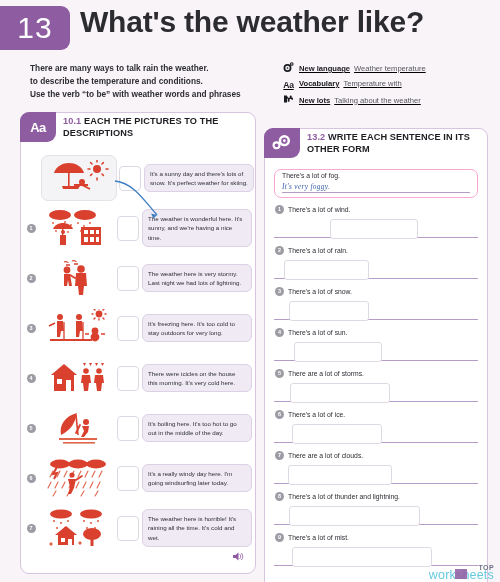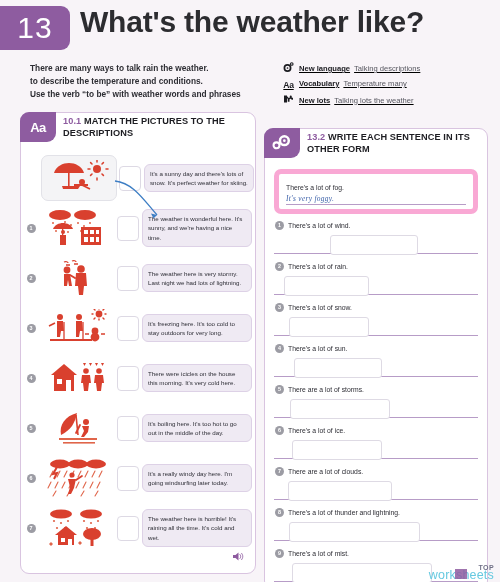--- a/index.html
+++ b/index.html
@@ -134,23 +134,23 @@
   }
   .speaker {
     position: absolute; right: 10px; bottom: 7px;
     color: #8e5ca0;
   }
 
   
   #write-list { position: absolute; left: 0; top: 40px; width: 100%; }
   .example {
     margin: 0 9px 7px 9px;
-    border: 5px solid #f9a8d4;
+    border: 1px solid #f9a8d4;
     border-radius: 7px;
-    padding: 10px 7px 4px 7px;
+    padding: 2px 7px 4px 7px;
   }
   .example .prompt {
     font-size: 6.8px; color: #2d2d34; margin-bottom: 3px;
   }
   .example .answer {
     font-size: 7.4px; font-style: italic; color: #3a5fa8;
     border-bottom: 1.2px solid #b79cc7;
     padding-bottom: 1px;
     font-family: "Liberation Serif", serif;
     letter-spacing: 0.3px;
@@ -212,52 +212,52 @@
   <div class="meta">
     <div class="meta-row">
       <span class="meta-ico">
         <svg width="11" height="10" viewBox="0 0 22 20">
           <circle cx="9" cy="12" r="6.2" fill="none" stroke="#1b1b20" stroke-width="3.4"></circle>
           <circle cx="9" cy="12" r="1.7" fill="#1b1b20"></circle>
           <circle cx="17.5" cy="4" r="2.6" fill="none" stroke="#1b1b20" stroke-width="2.2"></circle>
         </svg>
       </span>
       <span class="meta-label">New language</span>
-      <span class="meta-val">Talking descriptions</span>
+      <span class="meta-val">Weather temperature</span>
     </div>
     <div class="meta-row">
       <span class="meta-ico">
           <span class="aa-glyph">Aa</span>
         </span>
       <span class="meta-label">Vocabulary</span>
-      <span class="meta-val">Temperature many</span>
+      <span class="meta-val">Temperature with</span>
     </div>
     <div class="meta-row">
       <span class="meta-ico">
         <svg width="11" height="10" viewBox="0 0 22 20">
           <path d="M2 3h6v2.2a2.2 2.2 0 1 1 0 4.4V17H2z" fill="#1b1b20"></path>
           <path d="M9.5 7.5h4V5a2 2 0 1 1 4 0v2.5h2.5v4H17a2 2 0 1 0-4 0v4h-3.5z" fill="#1b1b20"></path>
         </svg>
       </span>
       <span class="meta-label">New lots</span>
-      <span class="meta-val">Talking lots the weather</span>
+      <span class="meta-val">Talking about the weather</span>
     </div>
   </div>
 </div>
 
 <div id="panels">
 
   <div class="panel" id="panel-left">
     <div class="ex-head">
       <div class="ex-icon">
         <span class="aa">Aa</span>
       </div>
       <div class="ex-title">
         <span class="ex-num">10.1</span>
-        <span>MATCH THE PICTURES TO THE DESCRIPTIONS</span>
+        <span>EACH THE PICTURES TO THE DESCRIPTIONS</span>
       </div>
     </div>
 
     <div id="match-list">
         <div class="match-row">
           <div class="row-num">
             <div class="num-circle blank"></div>
           </div>
           <div class="pic framed">
             <svg width="62" height="36" viewBox="0 0 62 36">

